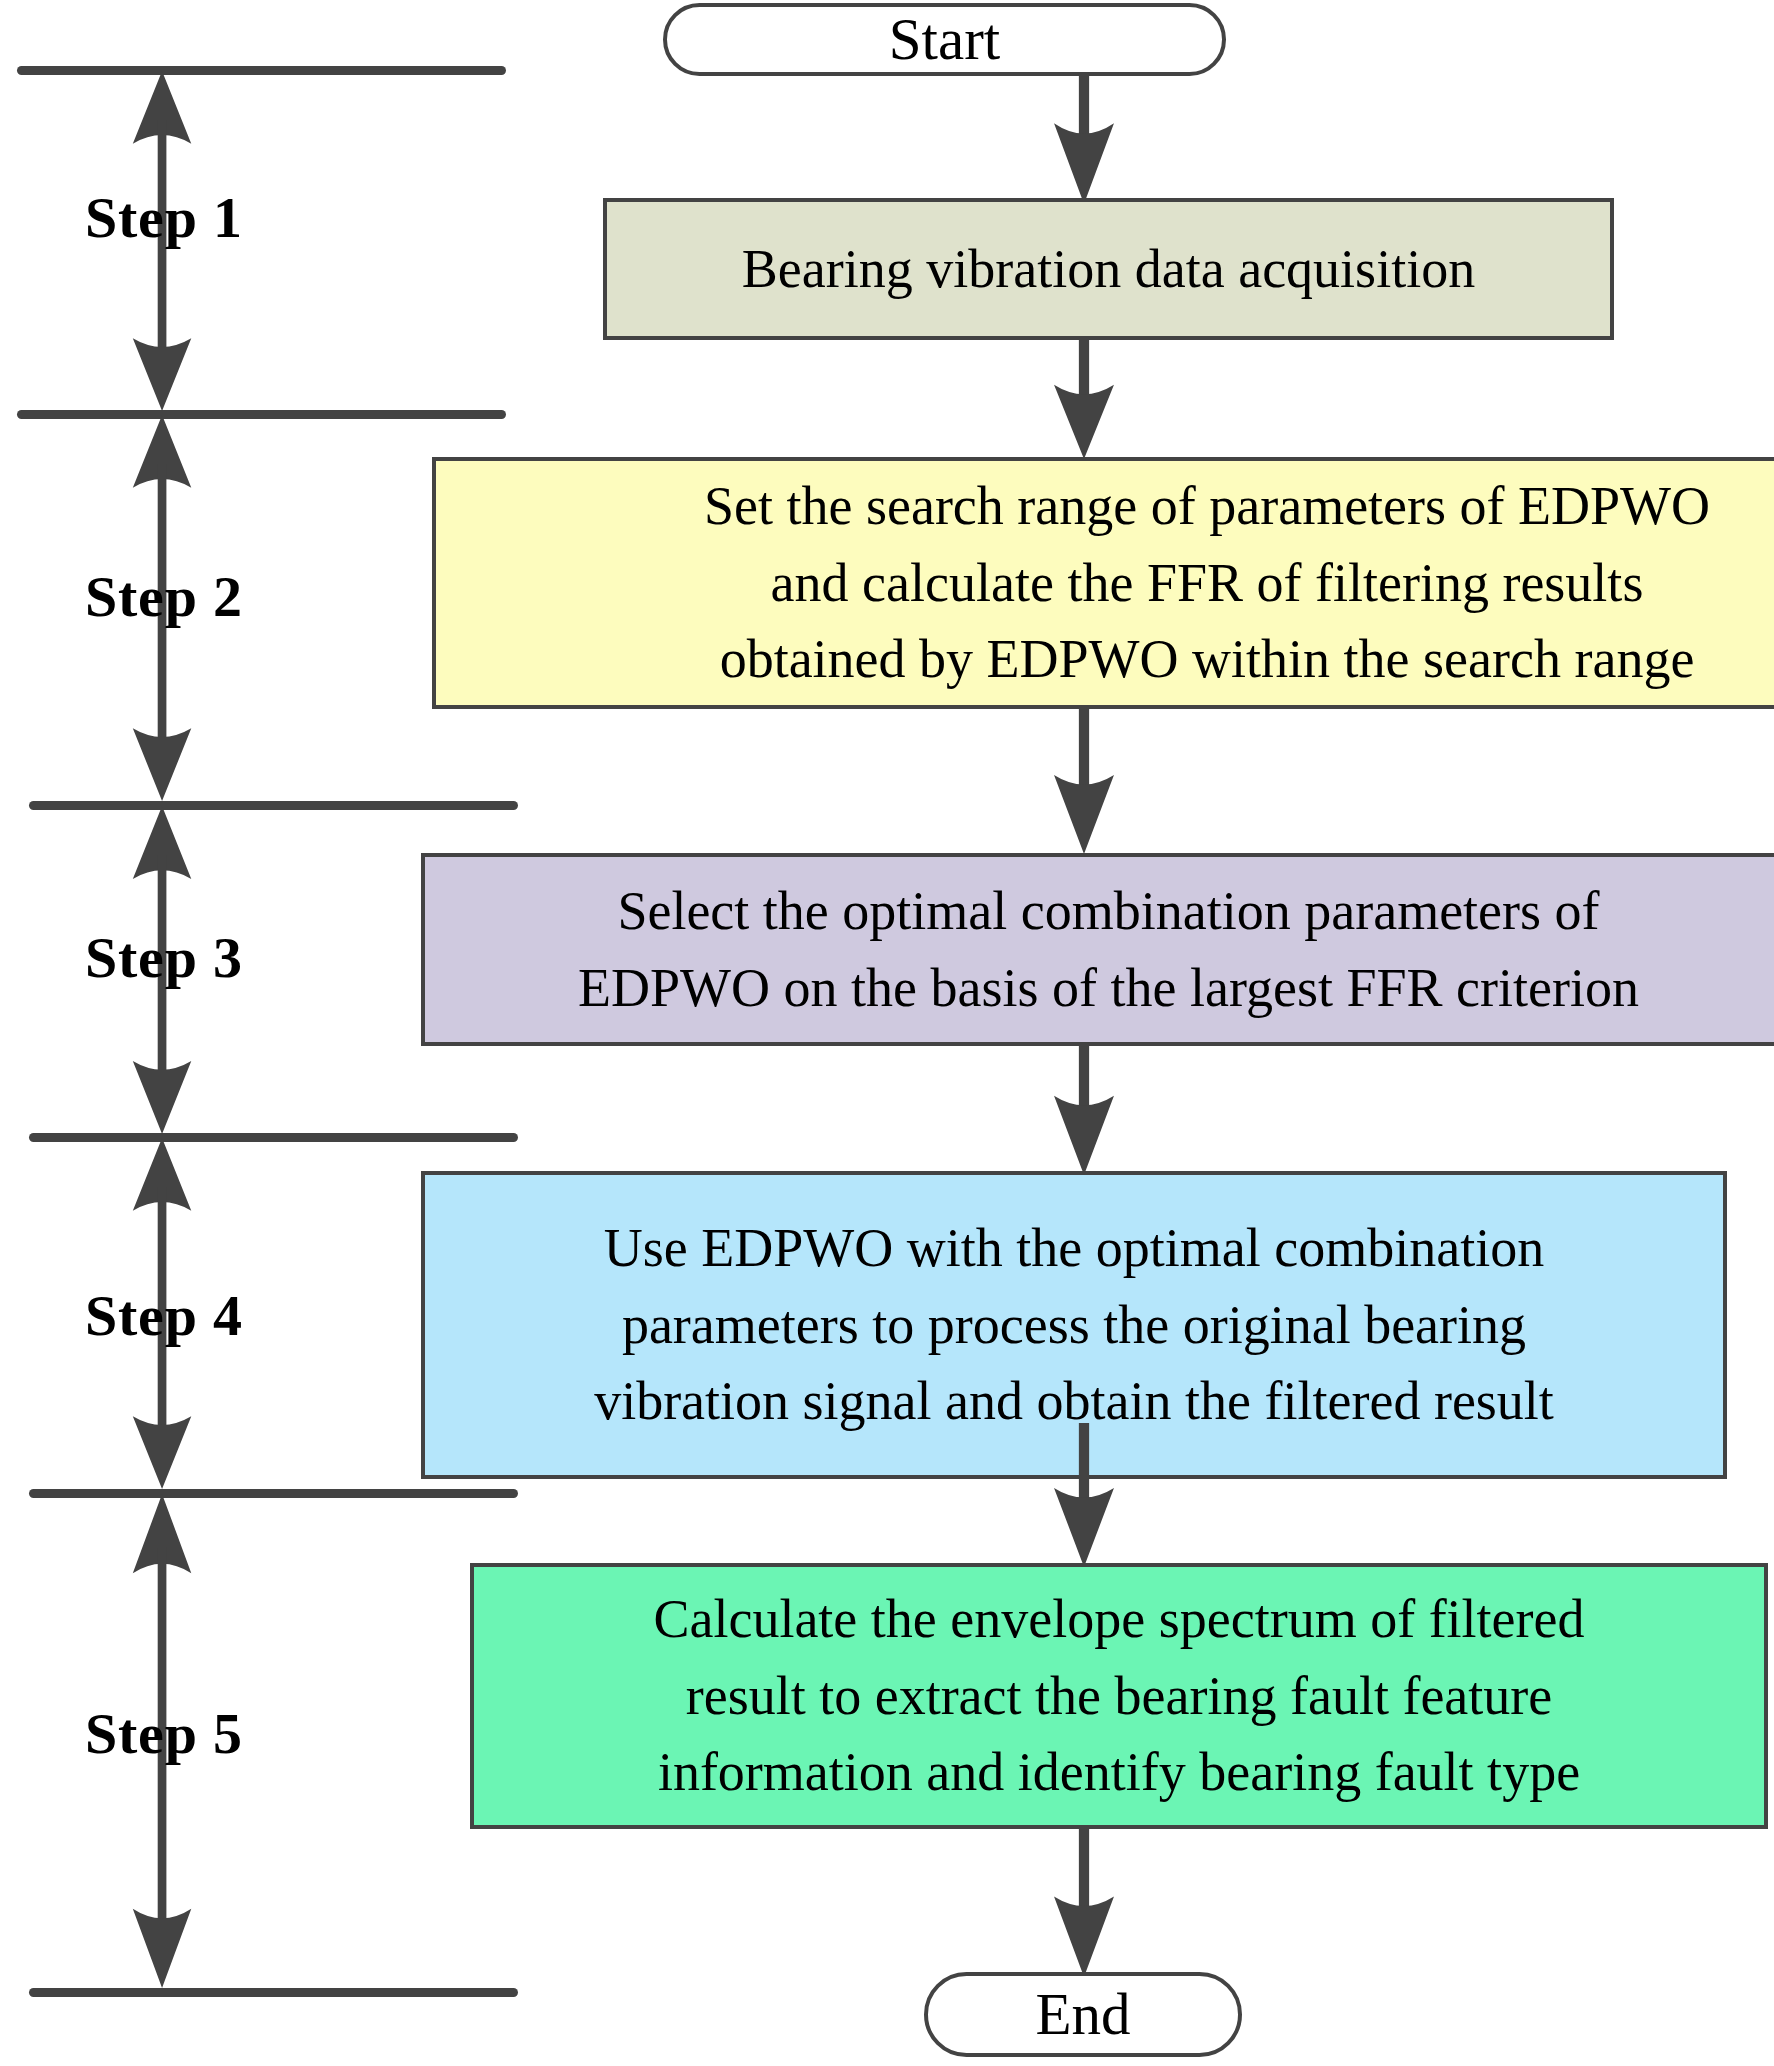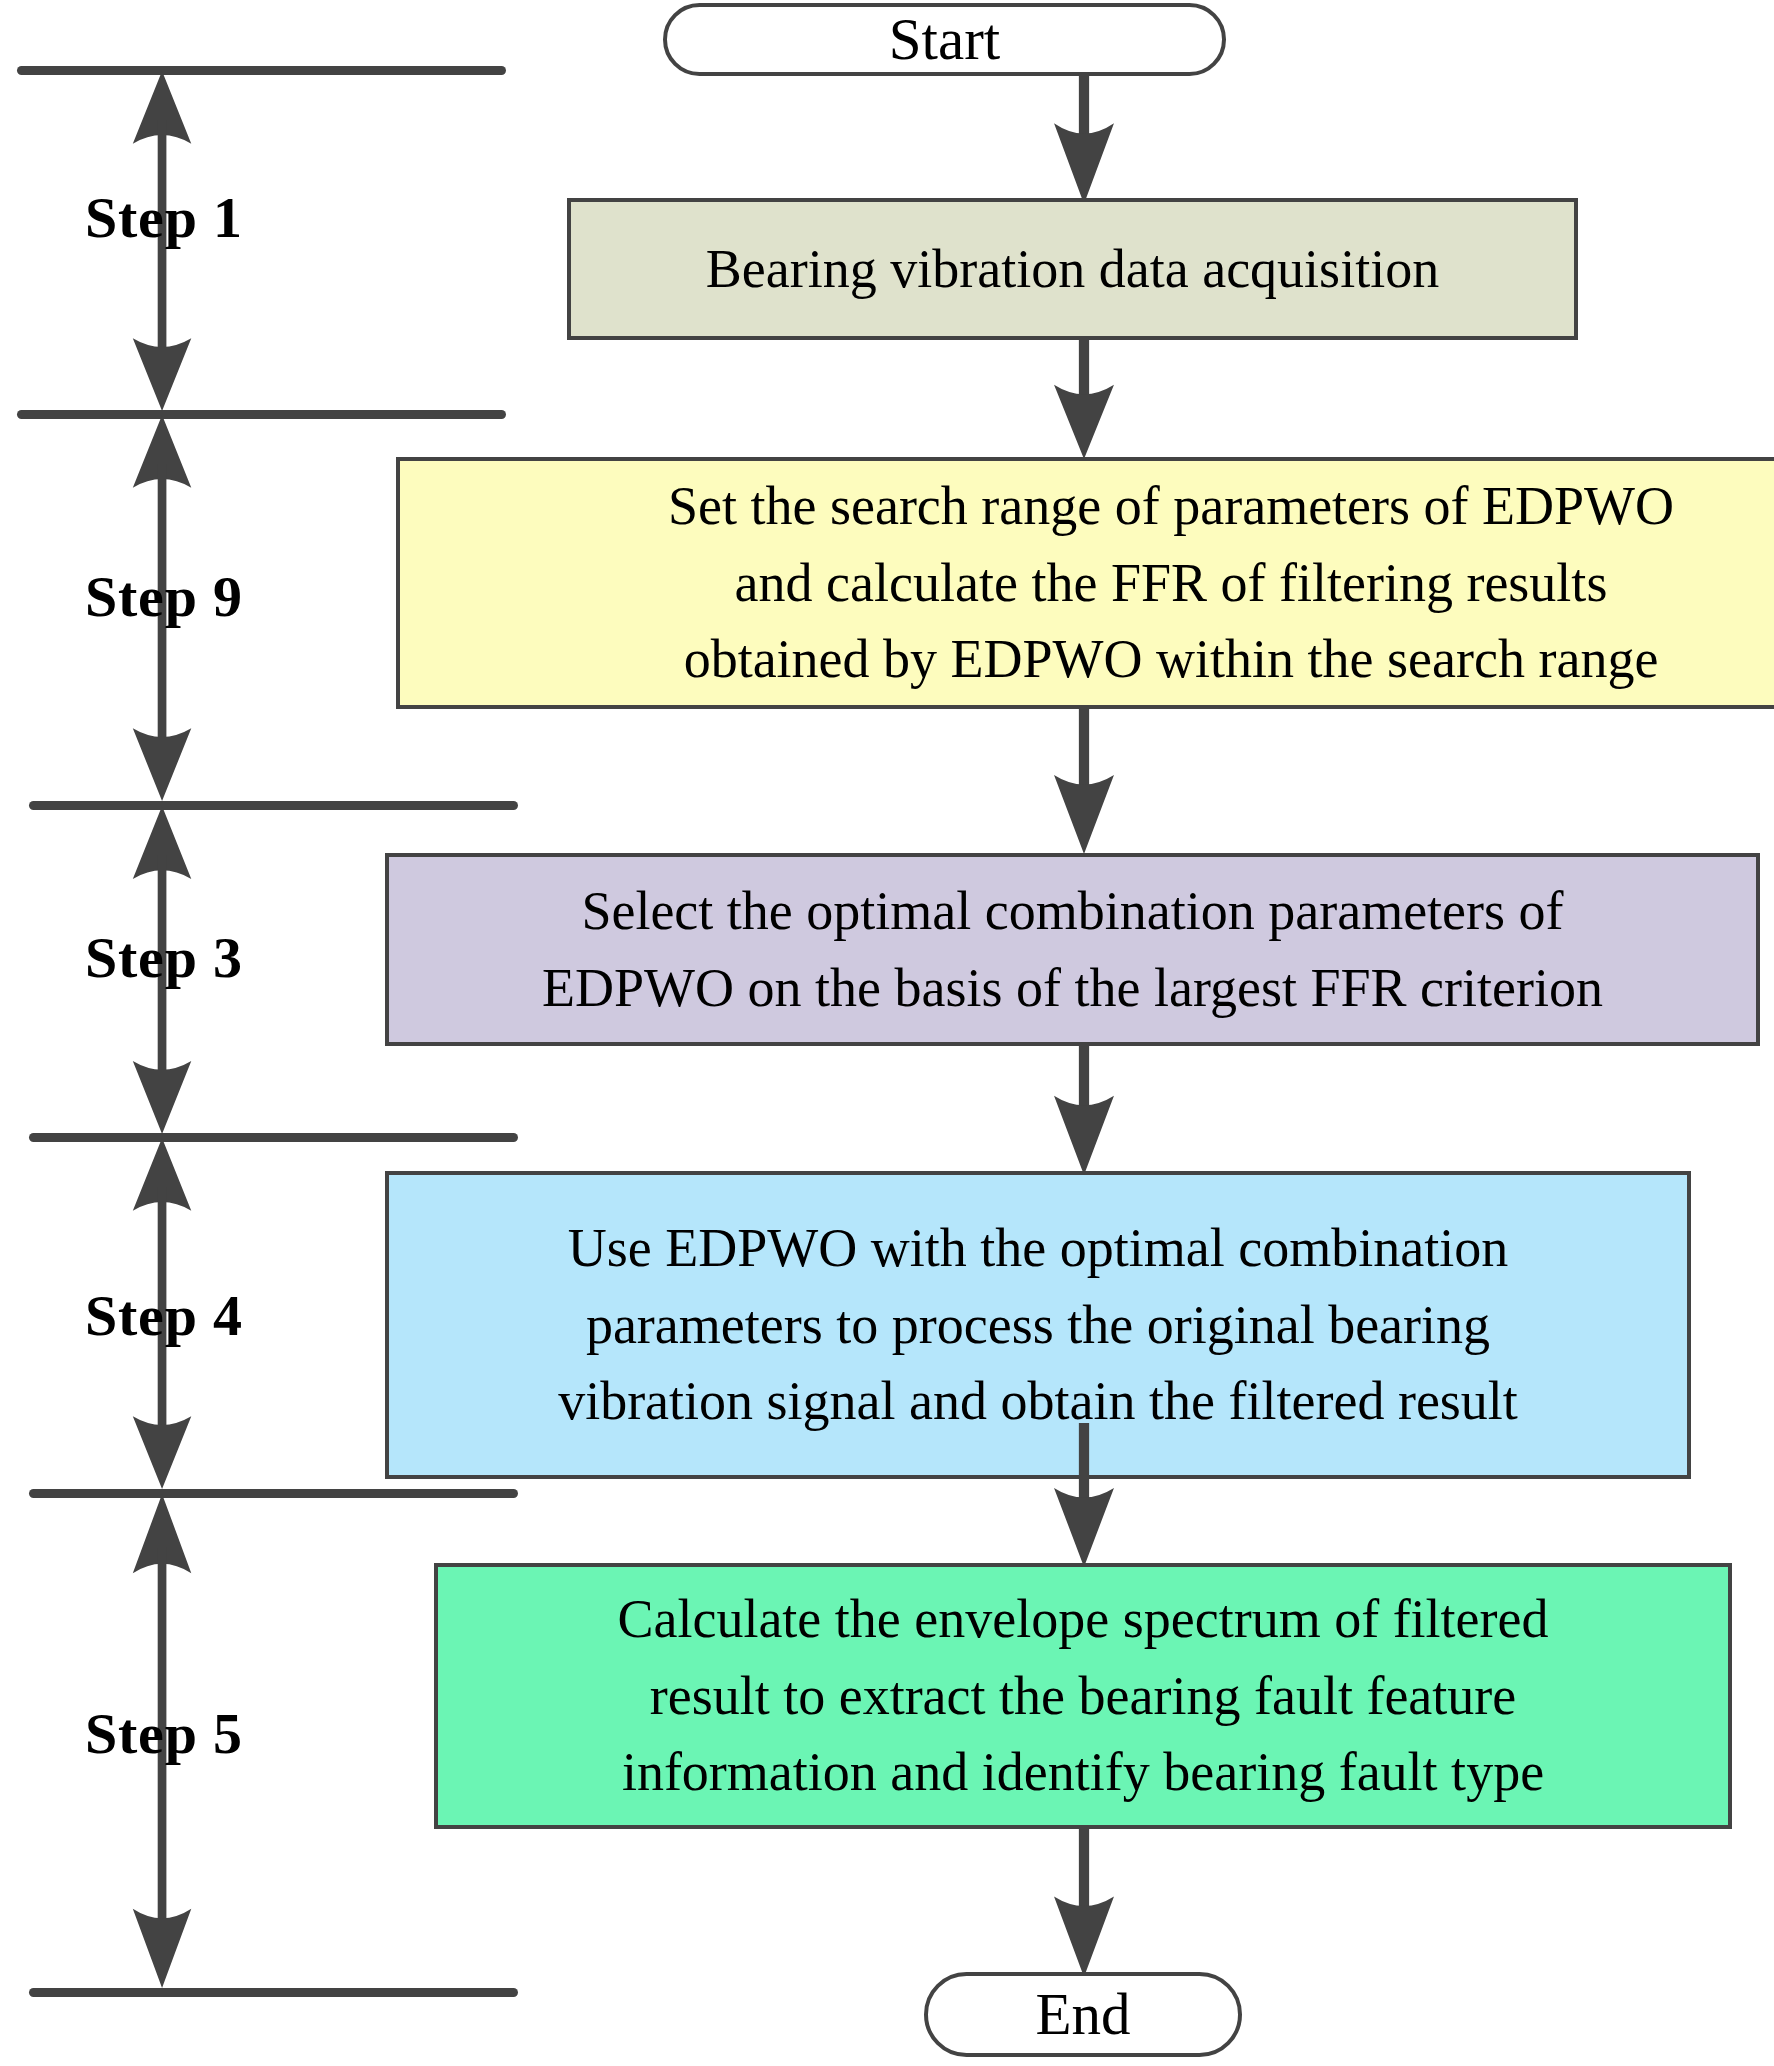--- a/index.html
+++ b/index.html
@@ -59,20 +59,21 @@
     border: 4.7px solid #434343;
     box-sizing: border-box;
     display: flex;
     align-items: center;
     justify-content: center;
     text-align: center;
     color: #000000;
     font-size: 54px;
     line-height: 1.42;
     padding: 8px 19px;
+    margin-left: 36px;
   }
   .conn {
     position: absolute;
   }
   .conn svg { display: block; width: 100%; height: 100%; }
 </style>
 </head>
 <body>
 
 <div id="canvas">
@@ -97,21 +98,21 @@
 
   <div class="step-arrows" style="top:415px; height:386px;">
     <svg viewBox="0 0 420 488" preserveAspectRatio="none">
       <g fill="#434343" stroke="#434343">
         <path d="M205 0 L168 92 Q205 70 242 92 Z" stroke-width="0"></path>
         <line x1="205" y1="62" x2="205" y2="418" stroke-width="11"></line>
         <path d="M205 488 L168 396 Q205 418 242 396 Z" stroke-width="0"></path>
       </g>
     </svg>
   </div>
-  <div class="step-label" style="left:17.4px; top:563px; width:293px;">Step 9</div>
+  <div class="step-label" style="left:17.4px; top:563px; width:293px;">Step 2</div>
 
   <div class="step-arrows" style="top:806px; height:328px;">
     <svg viewBox="0 0 420 414" preserveAspectRatio="none">
       <g fill="#434343" stroke="#434343">
         <path d="M205 0 L168 92 Q205 70 242 92 Z" stroke-width="0"></path>
         <line x1="205" y1="62" x2="205" y2="344" stroke-width="11"></line>
         <path d="M205 414 L168 322 Q205 344 242 322 Z" stroke-width="0"></path>
       </g>
     </svg>
   </div>

